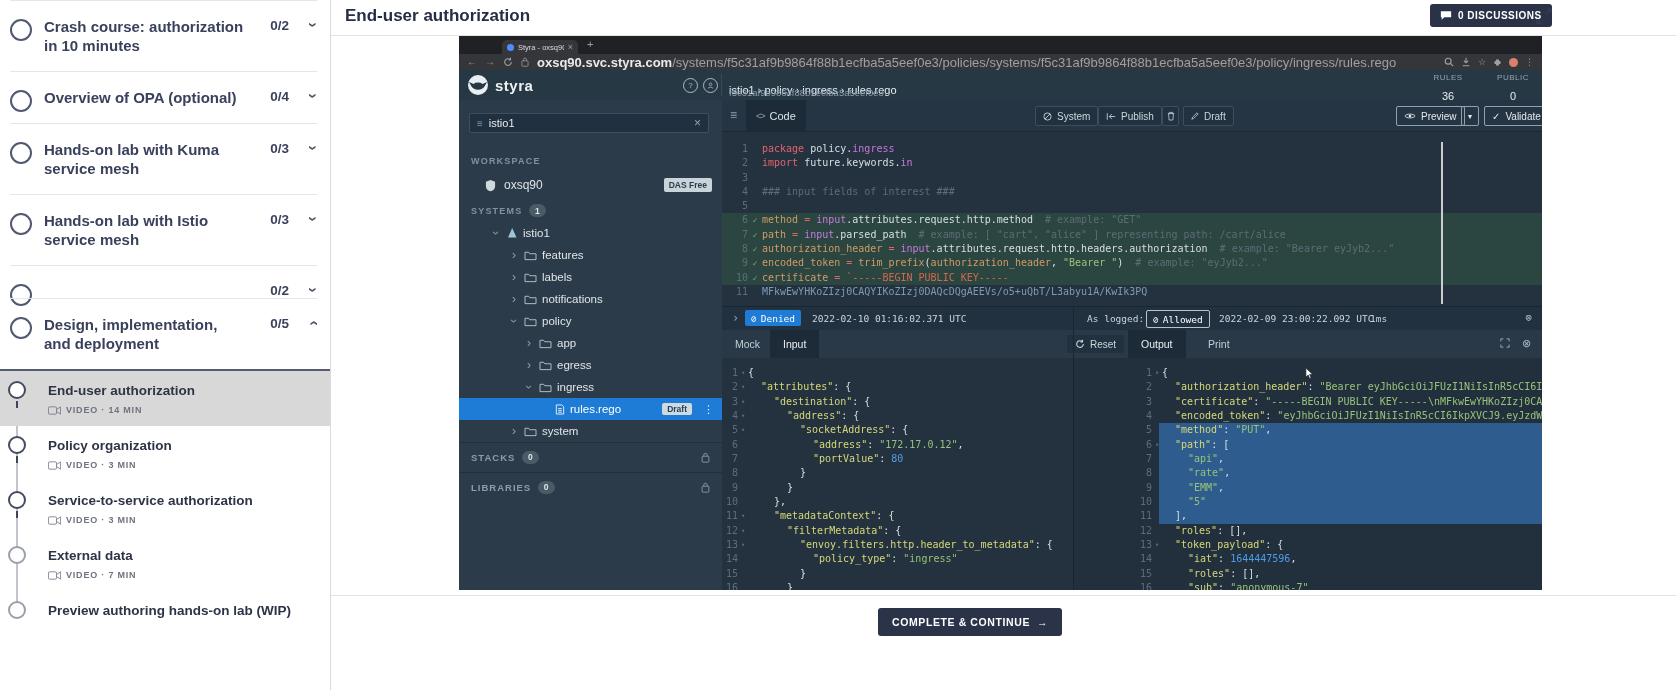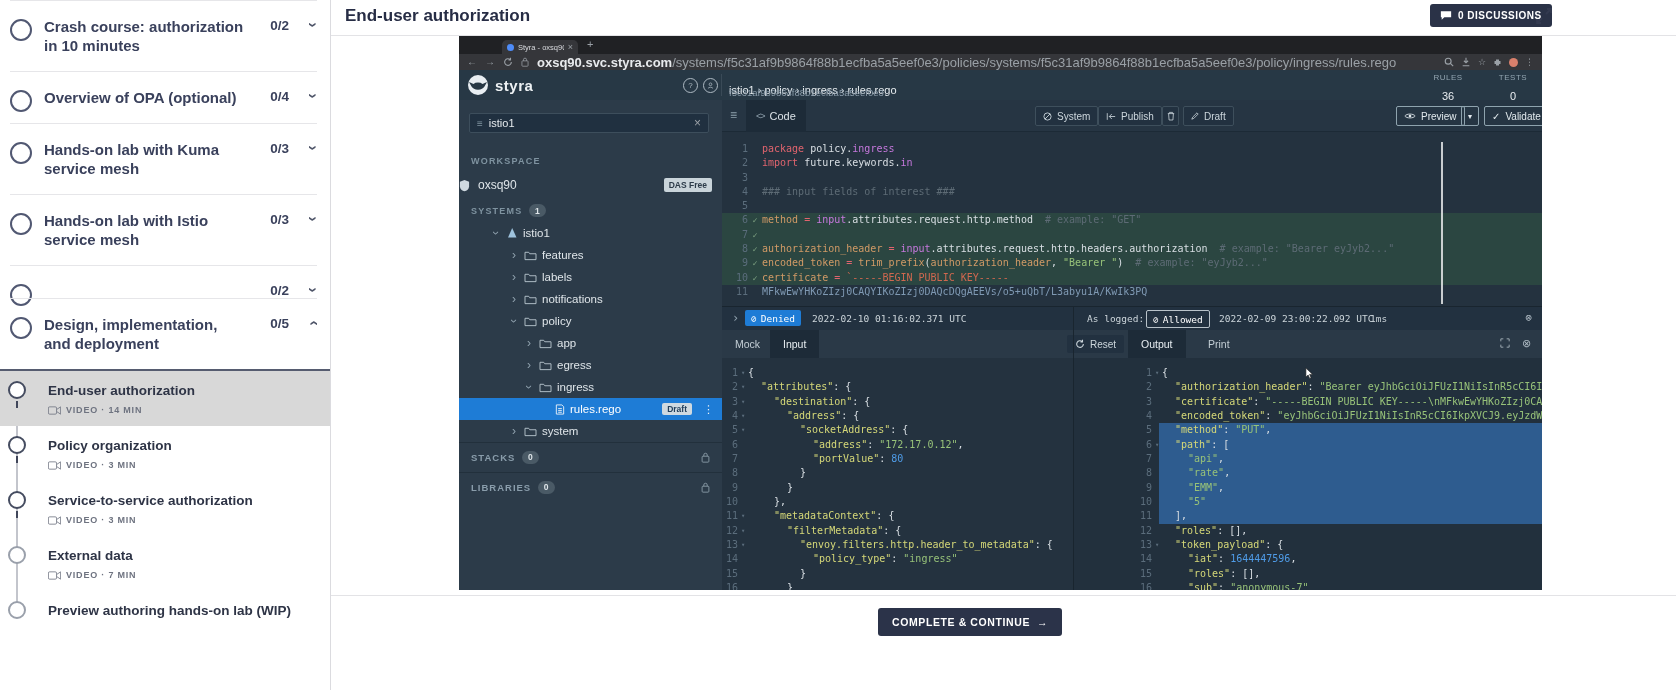--- a/index.html
+++ b/index.html
@@ -59,21 +59,21 @@
   .crumb-main{position:absolute;left:270px;top:14px;font-size:11px;color:#e8edf0;}
   .crumb-sub{position:absolute;left:270px;top:17px;font-size:9.5px;color:#8b9dab;}
   .stat{position:absolute;top:3px;width:44px;text-align:center;}
   .stat .sl{font-size:8px;color:#93a5b1;letter-spacing:.5px;}
   .stat .sv{font-size:11px;color:#e9edf0;margin-top:8px;}
   
   .lpanel{position:absolute;left:0;top:64px;width:263px;height:490px;background:#2c3b49;color:#dfe5e9;}
   .search-box{position:absolute;left:10px;top:13px;width:240px;height:20px;background:#203040;border:1px solid #3d4e5c;border-radius:2px;display:flex;align-items:center;gap:6px;padding:0 7px;box-sizing:border-box;}
   .search-box .val{flex:1;font-size:11px;color:#e6ebee;}
   .pl-label{position:absolute;left:12px;font-size:9px;letter-spacing:1.2px;color:#7f93a0;font-weight:600;}
-  .ws-row{position:absolute;left:0;top:74px;width:100%;height:22px;display:flex;align-items:center;gap:8px;box-sizing:border-box;font-size:12px;}
+  .ws-row{position:absolute;left:0;top:74px;width:100%;height:22px;display:flex;align-items:center;gap:8px;padding-left:26px;box-sizing:border-box;font-size:12px;}
   .badge-light{background:#c9d4da;color:#2c3b49;font-size:8.5px;border-radius:2px;padding:2px 5px;font-weight:600;}
   .ws-badge{position:absolute;right:10px;}
   .cnt-badge{min-width:13px;height:13px;border-radius:7px;background:#4a5a66;color:#dfe5e9;font-size:8.5px;display:inline-flex;align-items:center;justify-content:center;padding:0 2px;}
   .sys-label{top:104px;display:flex;align-items:center;gap:7px;}
   #tree{position:absolute;left:0;top:122px;width:100%;}
   .trow{height:22px;display:flex;align-items:center;gap:5px;font-size:11.5px;box-sizing:border-box;}
   .trow.l0{padding-left:32px;} .trow.l1{padding-left:50px;} .trow.l2{padding-left:65px;} .trow.l3{padding-left:96px;}
   .trow.sel{background:#1e7cd6;color:#fff;}
   .tchev{width:10px;color:#8fa1ad;font-size:12px;display:inline-flex;justify-content:center;}
   .tchev.open{transform:rotate(90deg);}
@@ -327,21 +327,21 @@
         </svg>
       </span>
     <span class="sh-vdiv"></span>
     <div class="crumb-main">istio1 › policy › ingress › rules.rego</div>
     <div class="crumb-sub">f5c31af9b9864f88b1ecfba5a5eef0e3</div>
     <div class="stat" style="left:967px">
       <div class="sl">RULES</div>
       <div class="sv">36</div>
     </div>
     <div class="stat" style="left:1032px">
-      <div class="sl">TESTS</div>
+      <div class="sl">PUBLIC</div>
       <div class="sv">0</div>
     </div>
   </div>
 
   <div class="lpanel">
     <div class="search-box">
       <span style="color:#7f93a0;font-size:10px;">≡</span>
       <span class="val">istio1</span>
       <span style="color:#9aa0a6;font-size:12px;">×</span>
     </div>
@@ -534,21 +534,21 @@
   </div>
 
   <div class="ceditor">
     <div id="code-lines">
         <div class="cl"><span class="ln">1</span><span class="cmark"></span><span class="ct"><span class="tk-k">package </span><span class="tk-p">policy.</span><span class="tk-v">ingress</span></span></div>
         <div class="cl"><span class="ln">2</span><span class="cmark"></span><span class="ct"><span class="tk-k">import </span><span class="tk-p">future.keywords.</span><span class="tk-v">in</span></span></div>
         <div class="cl"><span class="ln">3</span><span class="cmark"></span><span class="ct"></span></div>
         <div class="cl"><span class="ln">4</span><span class="cmark"></span><span class="ct"><span class="tk-c">### input fields of interest ###</span></span></div>
         <div class="cl"><span class="ln">5</span><span class="cmark"></span><span class="ct"></span></div>
         <div class="cl chl"><span class="ln">6</span><span class="cmark">✓</span><span class="ct"><span class="tk-f">method</span><span class="tk-o"> = </span><span class="tk-v">input</span><span class="tk-p">.attributes.request.http.method</span><span class="tk-c">  # example: "GET"</span></span></div>
-        <div class="cl chl"><span class="ln">7</span><span class="cmark">✓</span></div>
+        <div class="cl chl"><span class="ln">7</span><span class="cmark">✓</span><span class="ct"><span class="tk-f">path</span><span class="tk-o"> = </span><span class="tk-v">input</span><span class="tk-p">.parsed_path</span><span class="tk-c">  # example: [ "cart", "alice" ] representing path: /cart/alice</span></span></div>
         <div class="cl chl"><span class="ln">8</span><span class="cmark">✓</span><span class="ct"><span class="tk-f">authorization_header</span><span class="tk-o"> = </span><span class="tk-v">input</span><span class="tk-p">.attributes.request.http.headers.authorization</span><span class="tk-c">  # example: "Bearer eyJyb2..."</span></span></div>
         <div class="cl chl"><span class="ln">9</span><span class="cmark">✓</span><span class="ct"><span class="tk-f">encoded_token</span><span class="tk-o"> = </span><span class="tk-f">trim_prefix</span><span class="tk-p">(</span><span class="tk-f">authorization_header</span><span class="tk-p">, </span><span class="tk-s">"Bearer "</span><span class="tk-p">)</span><span class="tk-c">  # example: "eyJyb2..."</span></span></div>
         <div class="cl chl"><span class="ln">10</span><span class="cmark">✓</span><span class="ct"><span class="tk-f">certificate</span><span class="tk-o"> = </span><span class="tk-b">`-----BEGIN PUBLIC KEY-----</span></span></div>
         <div class="cl"><span class="ln">11</span><span class="cmark"></span><span class="ct"><span class="tk-m">MFkwEwYHKoZIzj0CAQYIKoZIzj0DAQcDQgAEEVs/o5+uQbT/L3abyu1A/KwIk3PQ</span></span></div>
       </div>
   </div>
   <div class="ruler" style="left:982px;top:106px;height:162px;position:absolute;"></div>
 
   <div class="rbar">
     <span class="rchev">›</span>

